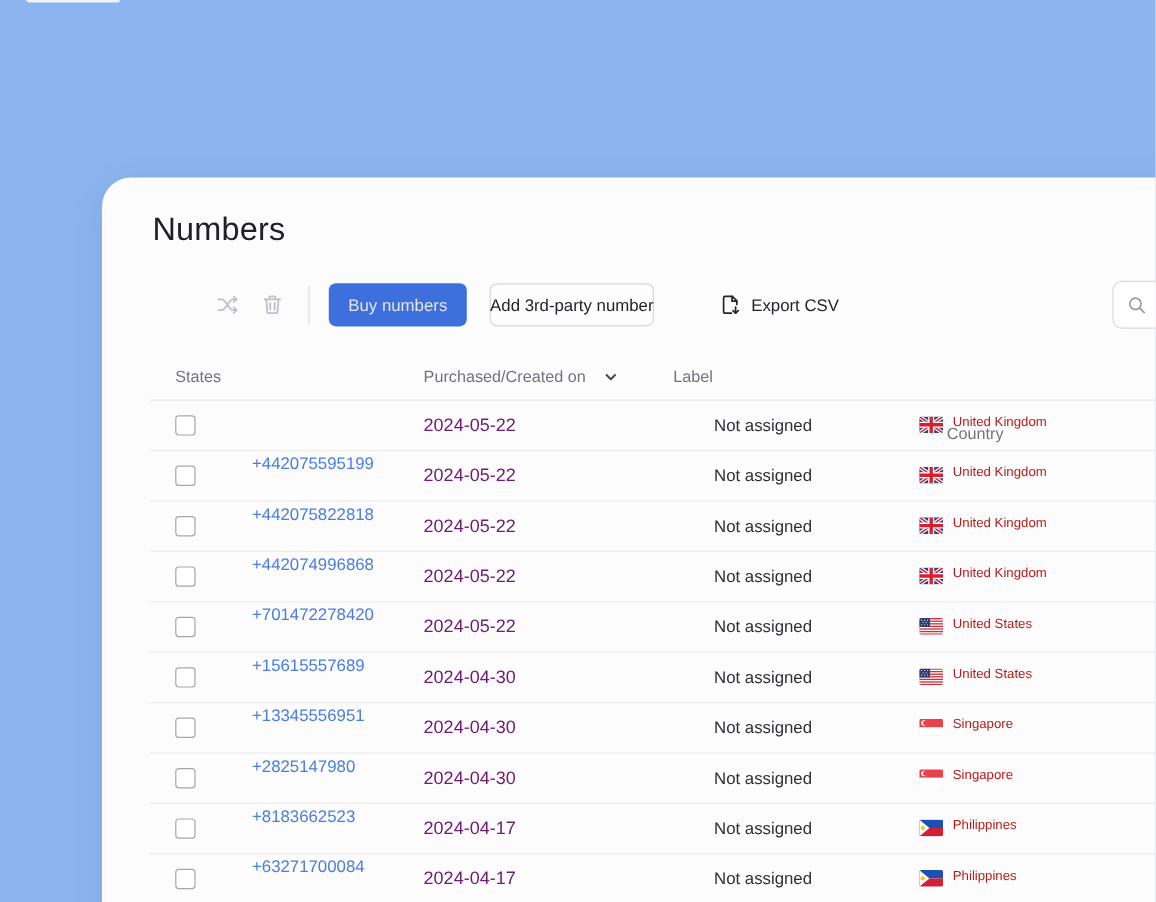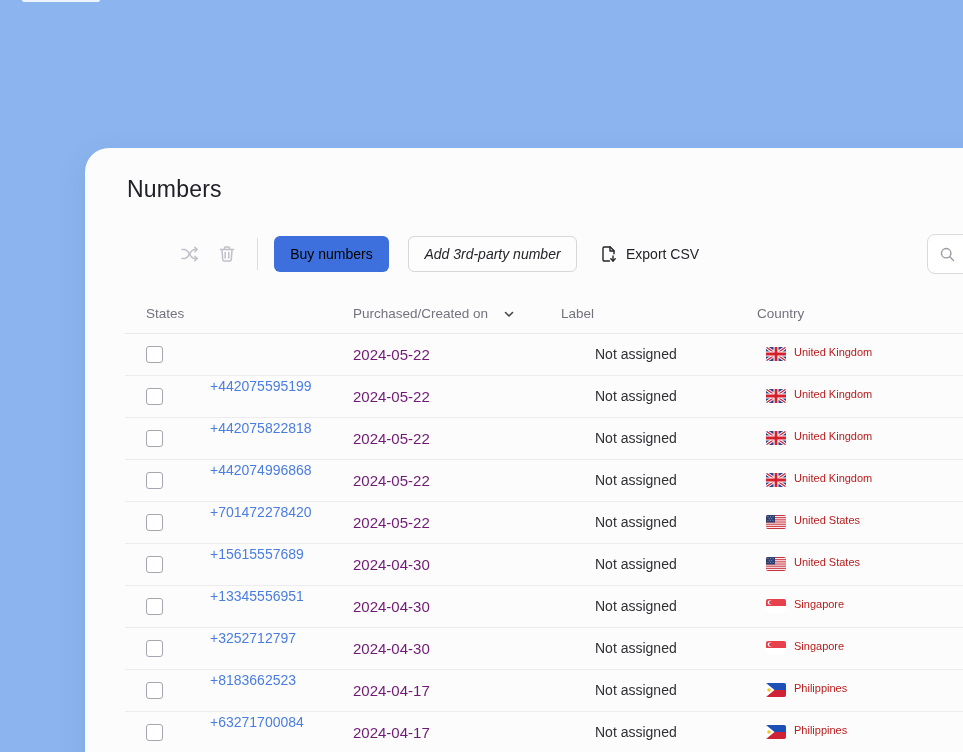--- a/index.html
+++ b/index.html
@@ -13,60 +13,60 @@
     position:absolute;left:22px;top:0;width:78px;height:2px;
     background:rgba(255,255,255,.85);border-radius:0 0 3px 3px;
   }
   .card{
     position:absolute;left:85px;top:148px;width:918px;height:644px;
     background:#fcfcfc;border-top-left-radius:24px;
     box-shadow:0 8px 30px rgba(30,60,120,.10);
   }
   .page-title{
     position:absolute;left:42px;top:28px;
-    font-size:23px;font-weight:500;color:#202027;letter-spacing:.2px;
+    font-size:27px;font-weight:500;color:#202027;letter-spacing:.2px;
   }
   
   .icon-btn{position:absolute;width:20px;height:20px;background:none;border:none;padding:0;cursor:pointer;}
   .icon-btn svg{display:block;}
   .btn-shuffle{left:95px;top:96px;}
   .btn-trash{left:132px;top:96px;}
   .toolbar-divider{position:absolute;left:172px;top:90px;width:1px;height:32px;background:#dcdce1;}
   .btn{
     position:absolute;top:88px;height:36px;border-radius:6px;
     font-family:"Liberation Sans", sans-serif;font-size:14px;cursor:pointer;
     display:flex;align-items:center;justify-content:center;white-space:nowrap;
   }
   .btn-primary{
     left:189px;width:115px;background:var(--accent,#3d70dc);
-    color:#000000;border:none;
+    color:#e5e5e5;border:none;
   }
   .btn-secondary{
-    left:323px;width:169px;background:#fdfdfd;color:#232329;
-    border:1px solid #d6d6db;box-sizing:border-box;font-style:italic;
+    left:323px;width:137px;background:#fdfdfd;color:#232329;
+    border:1px solid #d6d6db;box-sizing:border-box;
   }
   .btn-export{
     left:505px;width:auto;padding:0 10px;background:transparent;border:none;
     color:#232329;gap:8px;
   }
   .search-box{
     position:absolute;left:842px;top:86px;width:130px;height:40px;
     background:#fff;border:1px solid #dadade;border-radius:8px;
     box-sizing:border-box;display:flex;align-items:center;padding-left:11px;gap:7px;
   }
   
   .table-header{
     position:absolute;left:40px;right:0;top:152px;height:33px;
     border-bottom:1px solid #e9e9ec;font-size:13.5px;color:#73737e;
   }
   .table-header .col{position:absolute;top:6px;}
   .col-number{left:21px;}
   .col-date{left:228px;display:flex;align-items:center;gap:15px;cursor:pointer;}
   .col-label{left:436px;}
-  .col-country{left:632px;}
+  .col-country{left:664px;margin-top:48px;}
   .table-body{position:absolute;left:40px;right:0;top:186px;}
   .row{position:relative;height:41px;border-bottom:1px solid #ececef;}
   .row:last-child{border-bottom:none;}
   .checkbox{
     position:absolute;left:21px;top:12px;width:15px;height:15px;
     border:1px solid #a6a6b0;border-radius:3px;background:#fff;cursor:pointer;
   }
   .num-link{
     position:absolute;left:85px;top:12px;font-size:14px;
     color:var(--link,#4a7de2);text-decoration:none;cursor:pointer;margin-top:32px;
@@ -277,21 +277,21 @@
               <circle cx="2" cy="5.6" r=".45"></circle>
               <circle cx="4.5" cy="5.6" r=".45"></circle>
               <circle cx="7" cy="5.6" r=".45"></circle>
             </g>
           </svg>
         </span>
       <span class="cell-country">United States</span>
     </div>
       <div class="row">
       <span class="checkbox"></span>
-      <a class="num-link">+3252712797</a>
+      <a class="num-link">+2825147980</a>
       <span class="cell-date">2024-04-30</span>
       <span class="cell-label">Not assigned</span>
       <span class="flag">
           <svg width="20" height="14" viewBox="0 0 20 14">
             <rect width="20" height="14" fill="#fff"></rect>
             <rect width="20" height="7" fill="#e8414e"></rect>
             <circle cx="4" cy="3.5" r="2.3" fill="#fff"></circle>
             <circle cx="5" cy="3.5" r="1.9" fill="#e8414e"></circle>
           </svg>
         </span>

